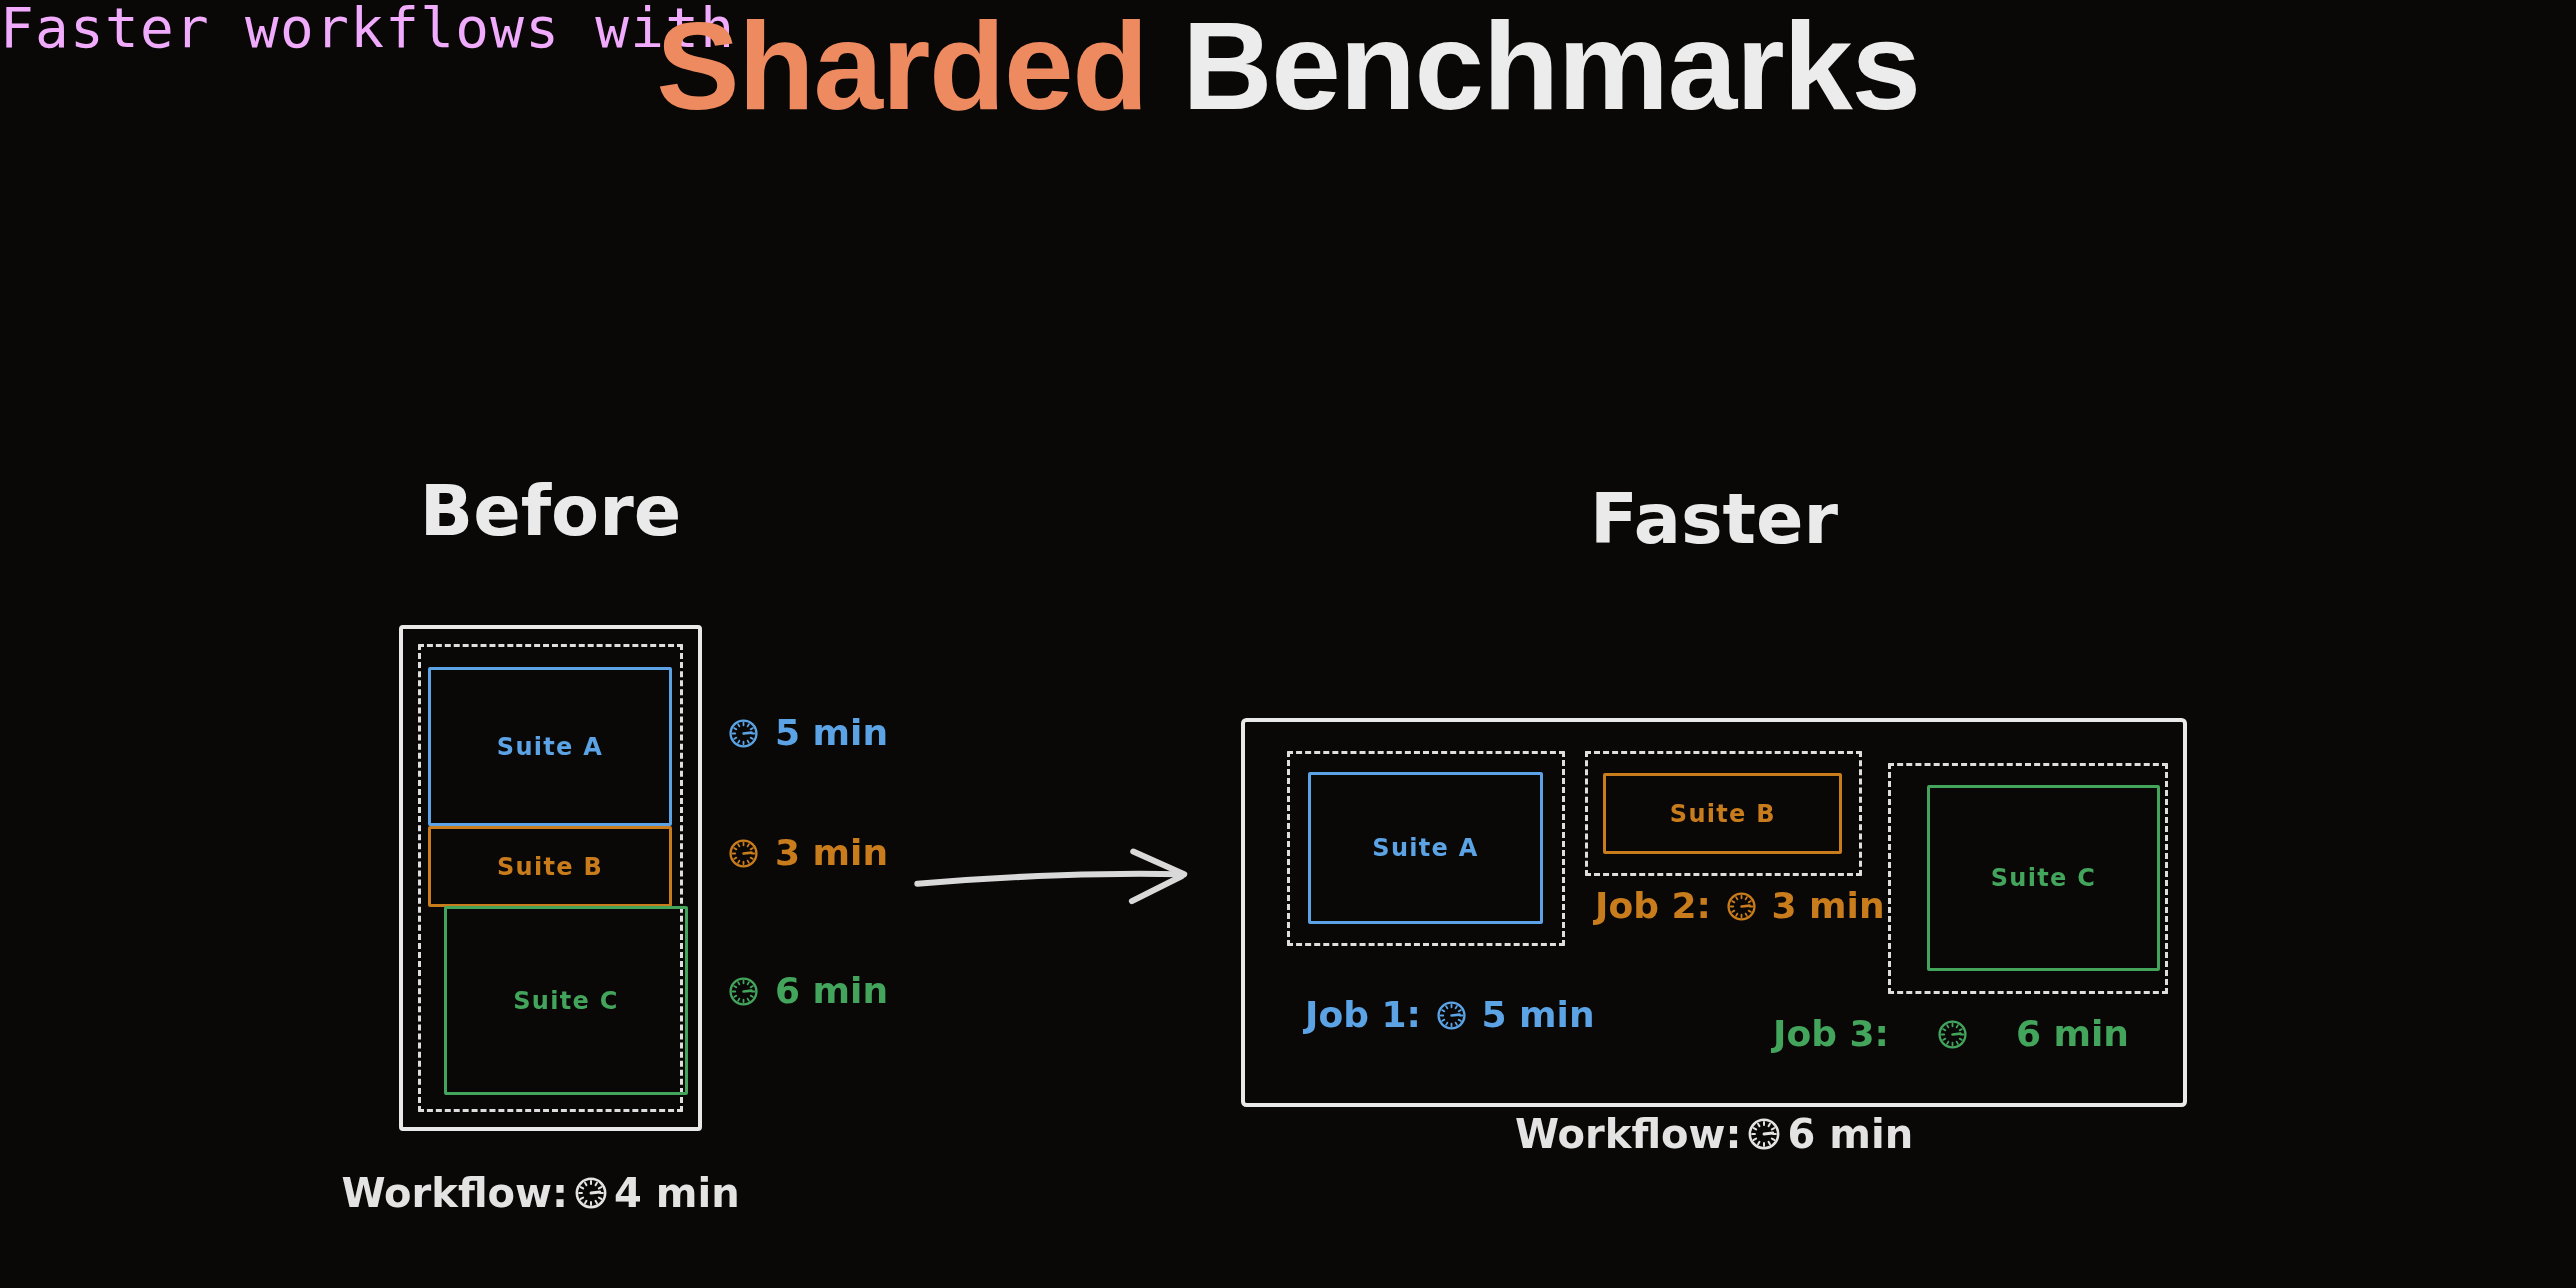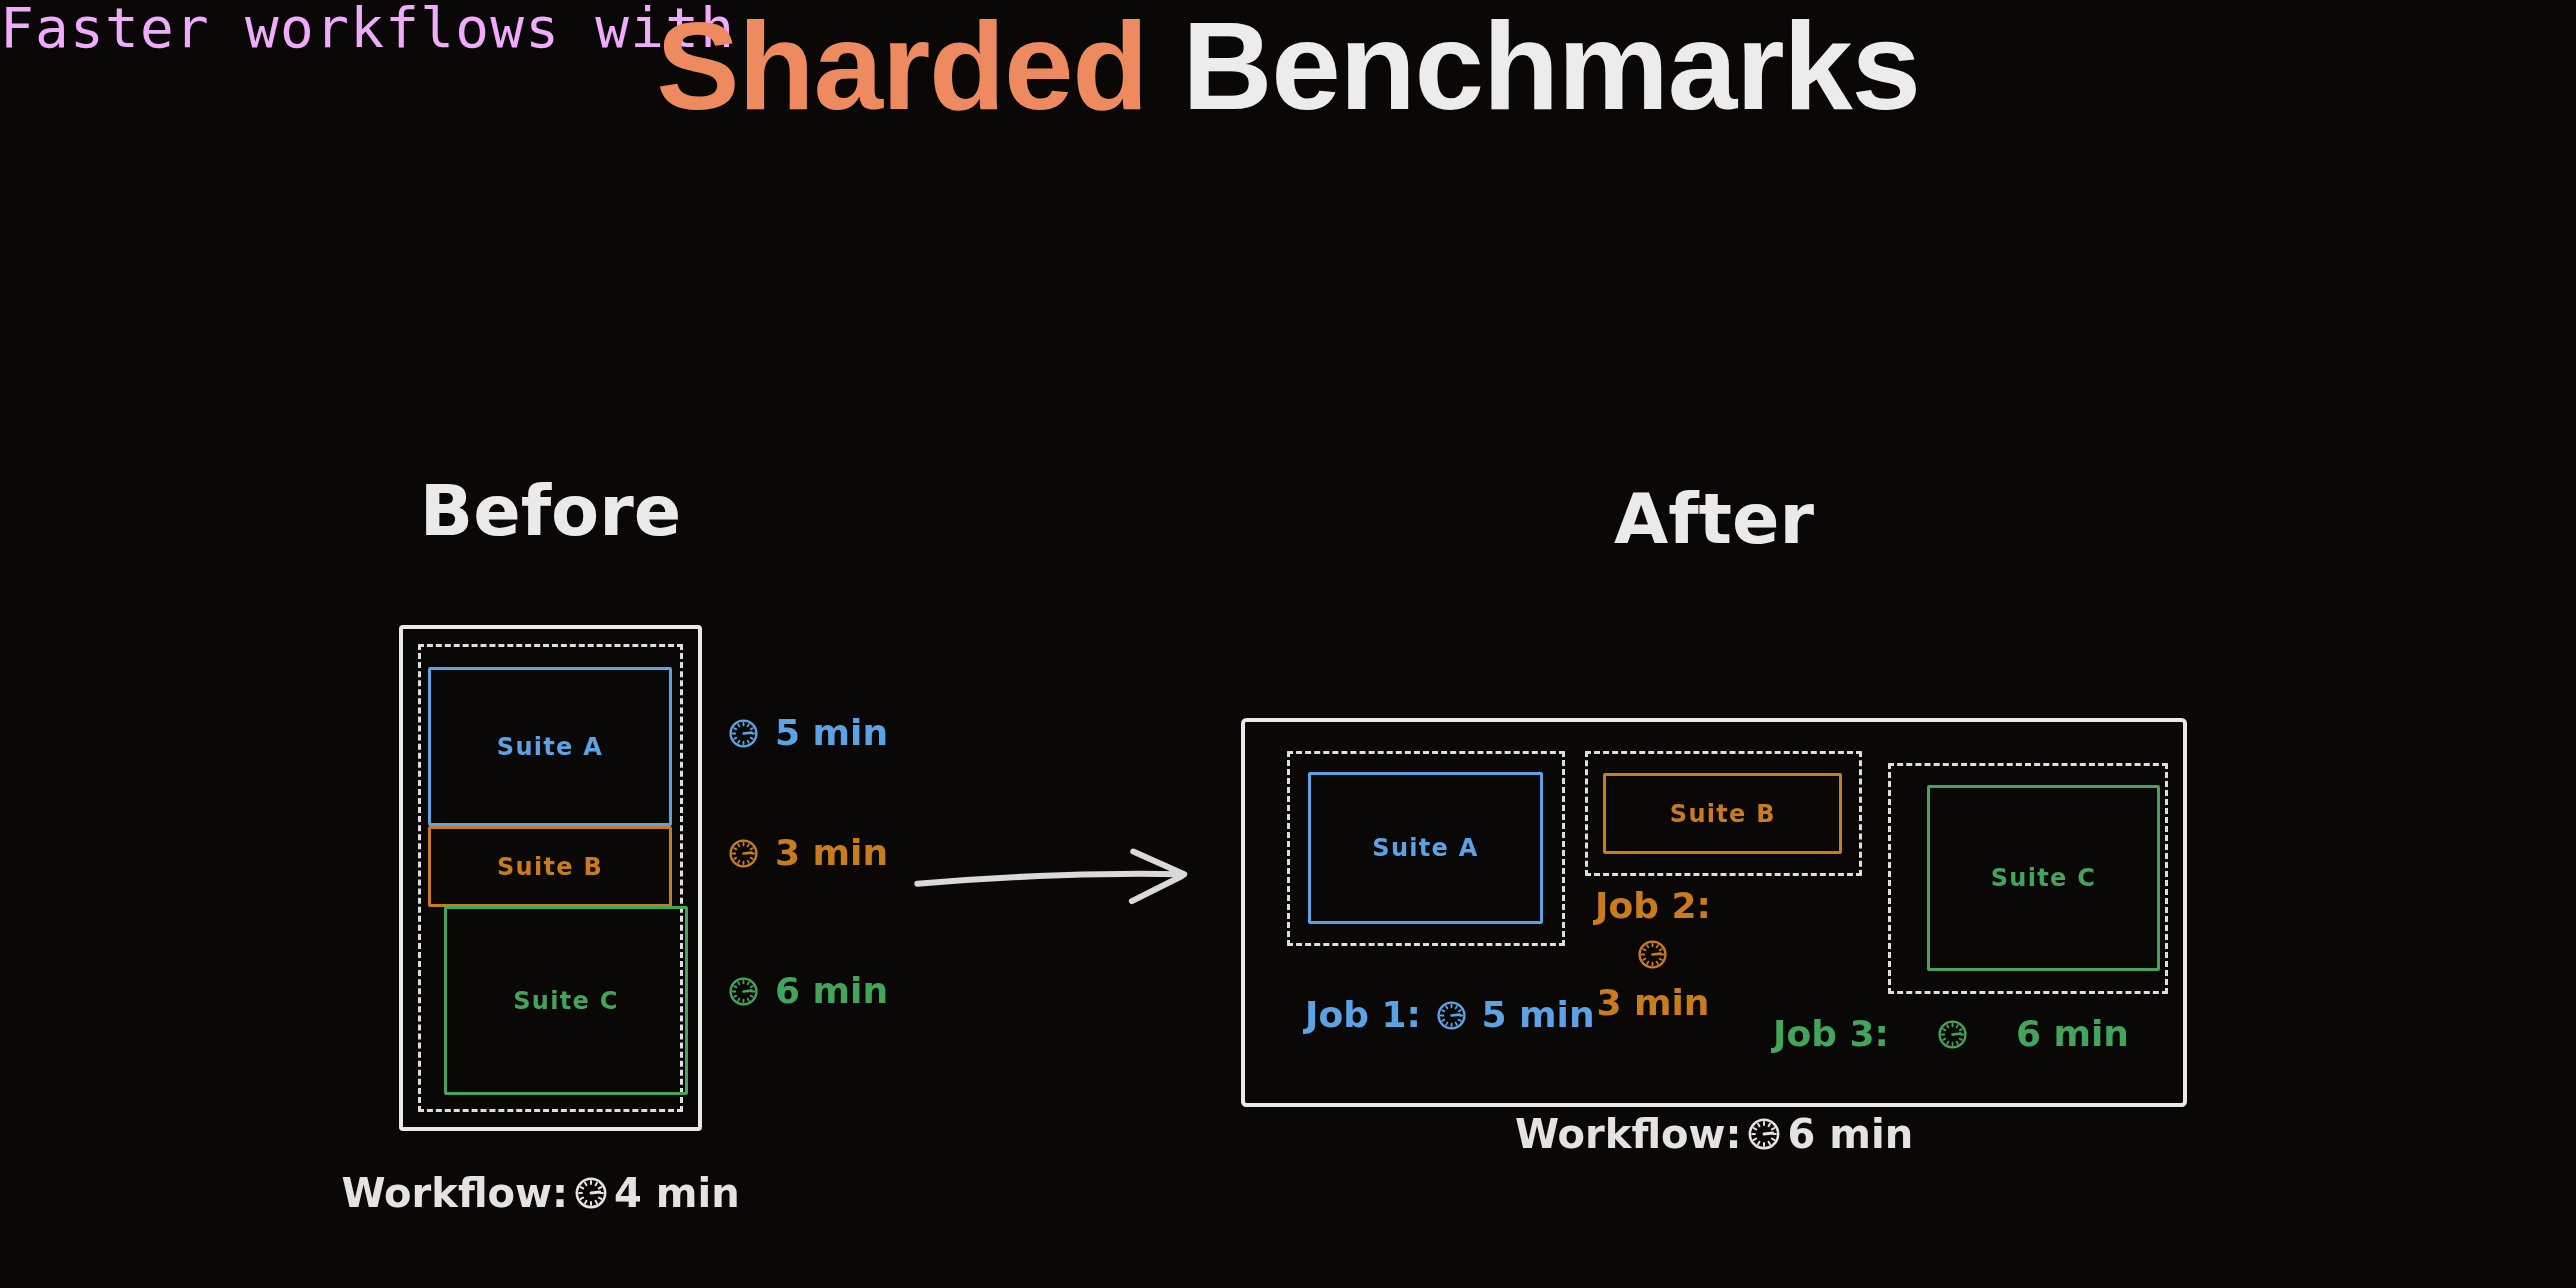--- a/index.html
+++ b/index.html
@@ -148,21 +148,21 @@
     </svg>
   <span>4 min</span>
 </div>
 
 <svg class="abs" style="left:912px; top:842px;" width="295" height="74" viewBox="0 0 440 110" fill="none" stroke="#d9d9d9" stroke-width="9" stroke-linecap="round">
   <path d="M8 62 C 150 50, 305 45, 400 48"></path>
   <path d="M330 14 L 406 48"></path>
   <path d="M402 51 L 328 88"></path>
 </svg>
 
-<div class="abs section-label hand" style="left:1241px; top:484px; width:946px;">After</div>
+<div class="abs section-label hand" style="left:1241px; top:484px; width:946px;">Faster</div>
 
 <div class="abs outer-box" style="left:1241px; top:718px; width:946px; height:389px; border-radius:5.4px;">
 
   <div class="abs dashed-box" style="left:42px; top:29px; width:278px; height:195px;">
     <div class="abs suite-box b-blue" style="left:18px; top:18px; width:235px; height:152px;">
       <span class="suite-name c-blue hand">Suite A</span>
     </div>
   </div>
   <div class="abs job-label c-blue hand" style="left:60px; top:275px;">
     <span>Job 1:</span>
@@ -170,21 +170,21 @@
         <use href="#icon-clock"></use>
       </svg>
     <span>5 min</span>
   </div>
 
   <div class="abs dashed-box" style="left:340px; top:29px; width:277px; height:125px;">
     <div class="abs suite-box b-orange" style="left:15.4px; top:19px; width:239px; height:81px;">
       <span class="suite-name c-orange hand">Suite B</span>
     </div>
   </div>
-  <div class="abs job-label c-orange hand" style="left:350px; top:166px;flex-direction:column;">
+  <div class="abs job-label c-orange hand" style="left:350px; top:166px;">
     <span>Job 2:</span>
     <svg class="clock" viewBox="0 0 46 46" width="31" height="31">
         <use href="#icon-clock"></use>
       </svg>
     <span>3 min</span>
   </div>
 
   <div class="abs dashed-box" style="left:643px; top:41px; width:280px; height:231px;">
     <div class="abs suite-box b-green" style="left:20px; top:19px; width:233px; height:186px;">
       <span class="suite-name c-green hand">Suite C</span>

